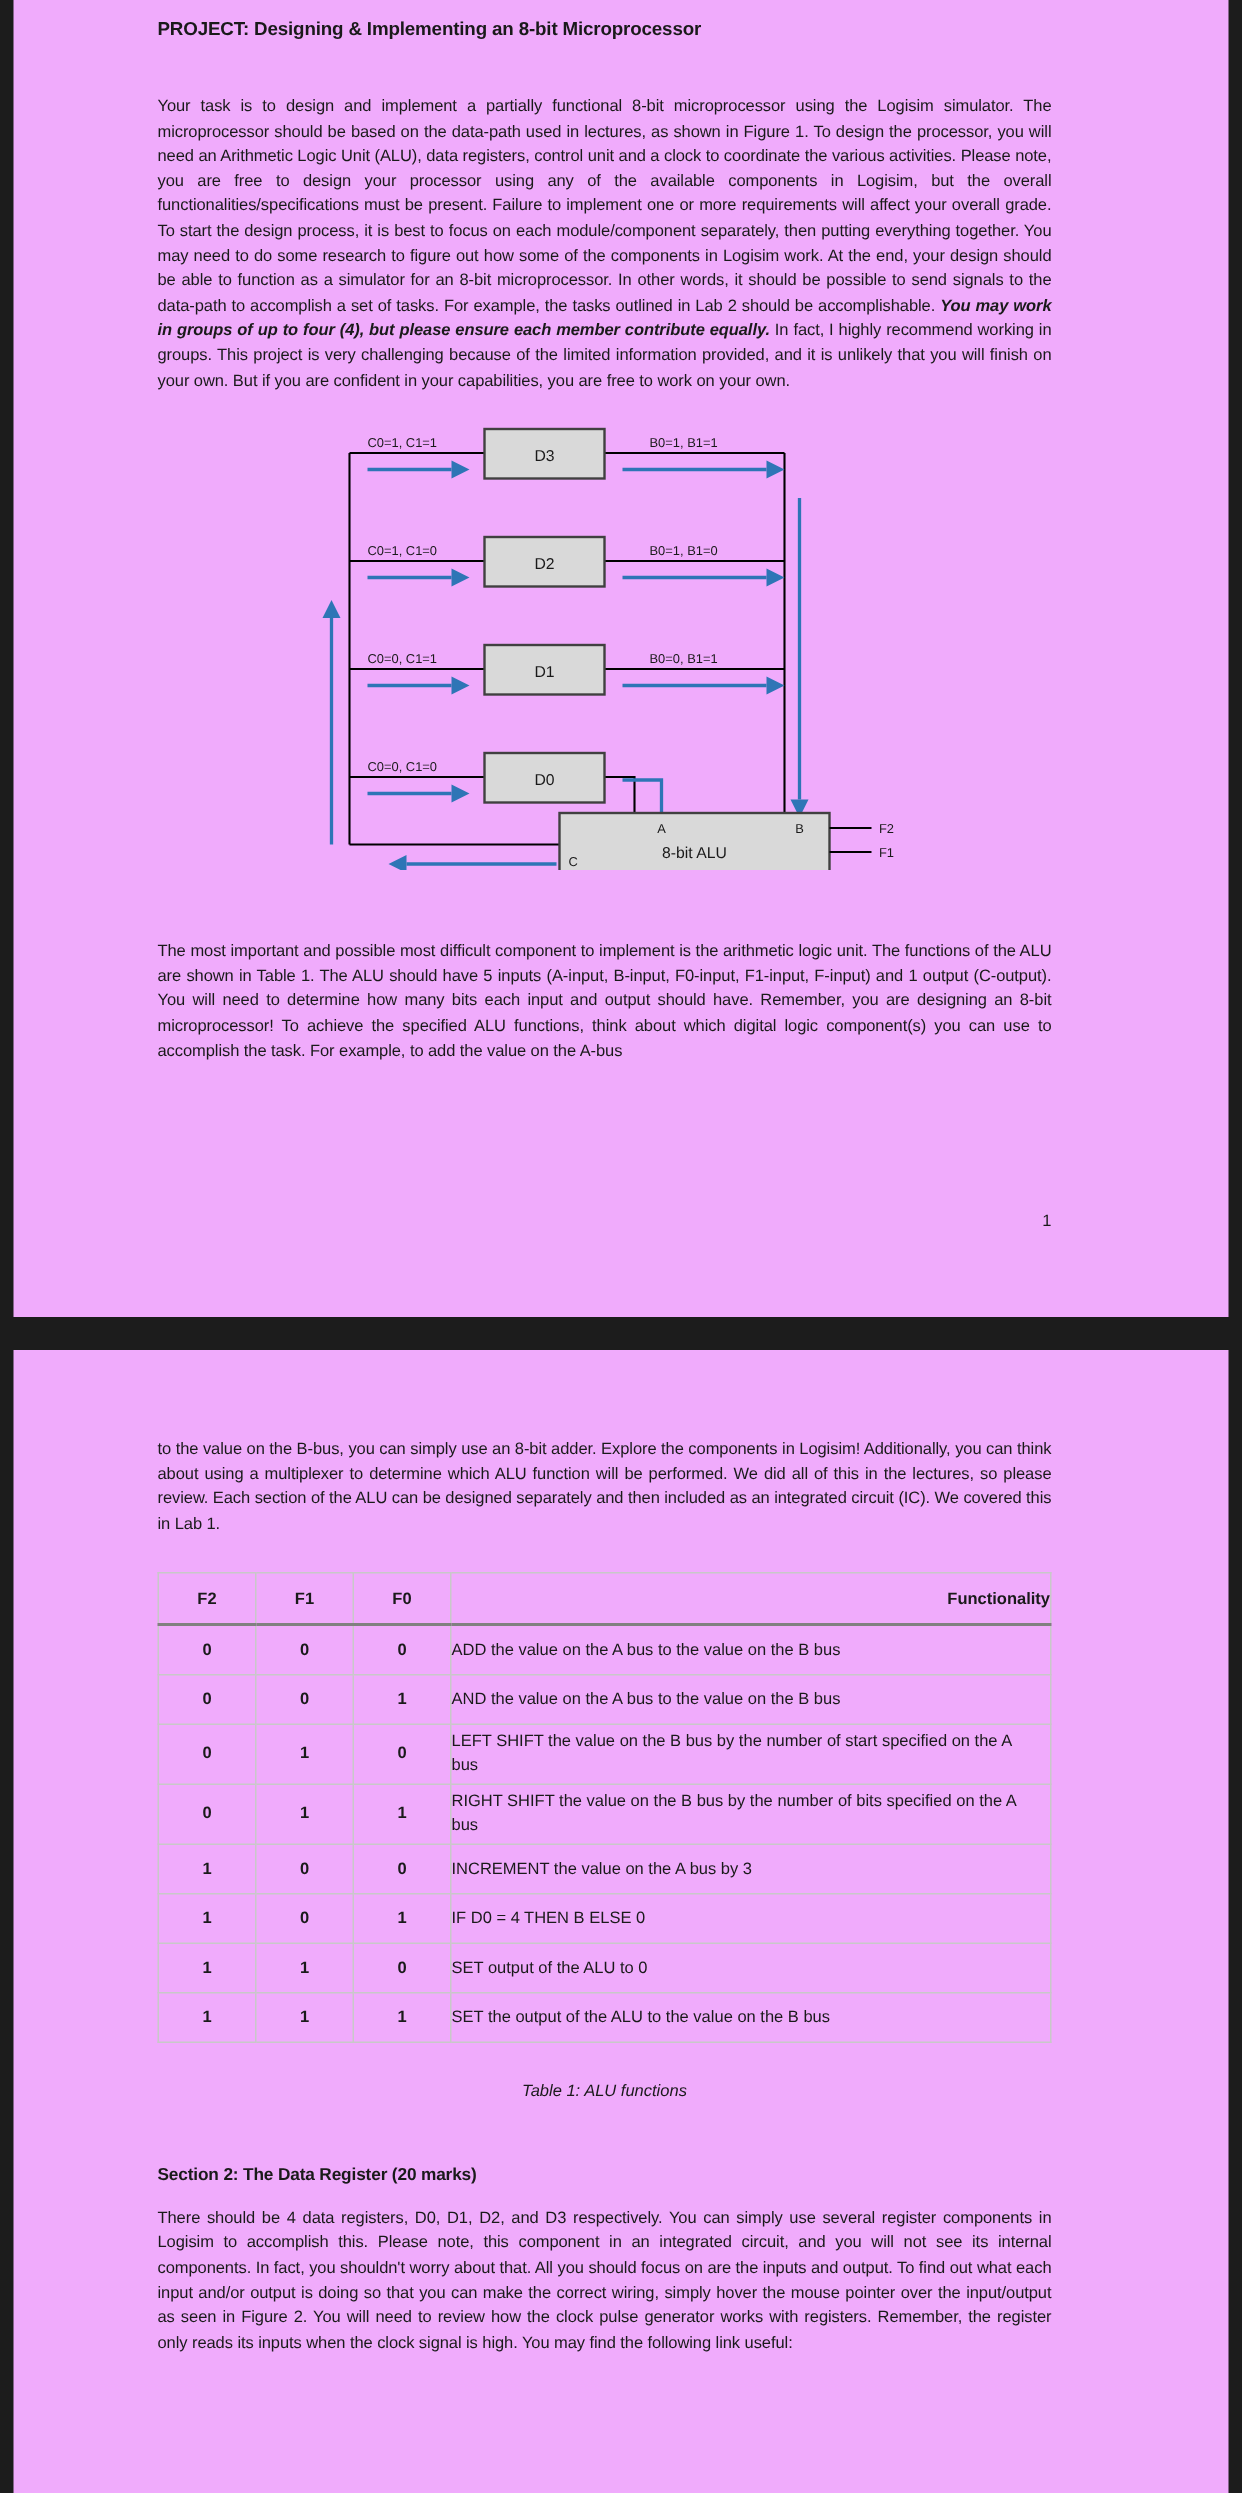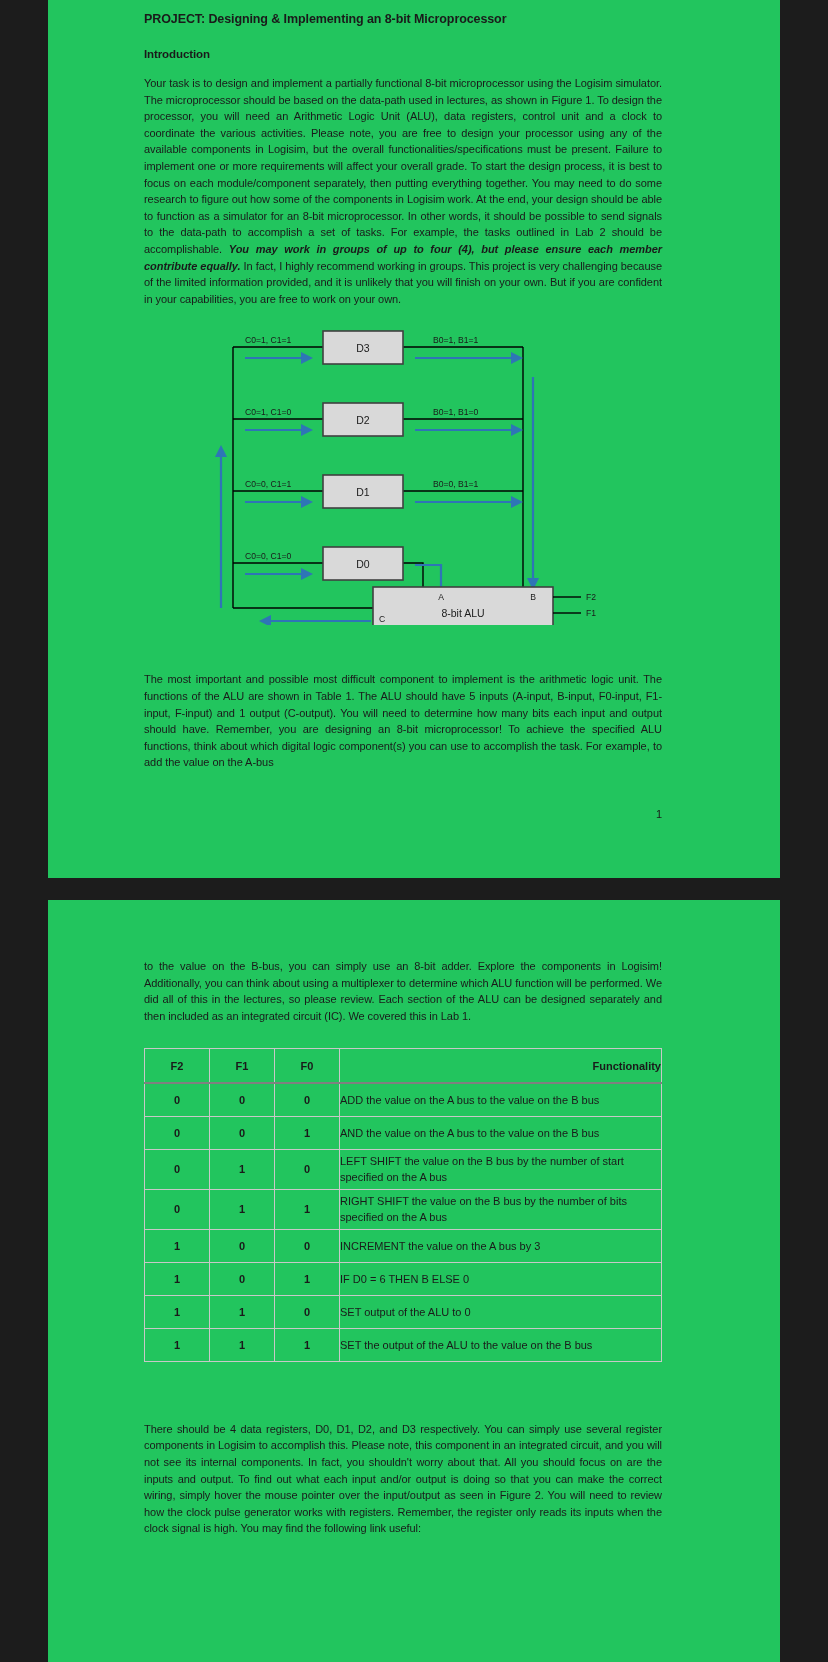--- a/index.html
+++ b/index.html
@@ -11,22 +11,22 @@
     width: 828px;
     font-family: "Liberation Sans", sans-serif;
     -webkit-font-smoothing: antialiased;
   }
   .viewport {
     width: 828px;
     background: #1c1c1c;
     display: block;
   }
   .page {
-    background: #22c55e;
-    width: 732px;
+    background: #f0abfc;
+    width: 810px;
     margin: 0 auto;
     box-sizing: border-box;
     position: relative;
   }
   .page-1 { height: 878px; padding: 0; }
   .page-gap { height: 22px; background: #1c1c1c; width: 828px; }
   .page-2 { min-height: 780px; padding-bottom: 4px; }
 
   .content {
     padding-left: 96px;
@@ -133,21 +133,20 @@
 
 <div class="viewport">
 
   <div class="page page-1">
     <div class="content">
 
       <h1 class="doc-title">PROJECT: Designing &amp; Implementing an 8-bit Microprocessor</h1>
 
       <div class="spacer-lg"></div>
 
-      <h2 class="section-heading">Introduction</h2>
 
       <div class="spacer-md"></div>
 
       <p class="body-text"><span>Your task is to design and implement a partially functional 8-bit microprocessor using the Logisim simulator. The microprocessor should be based on the data-path used in lectures, as shown in Figure 1. To design the processor, you will need an Arithmetic Logic Unit (ALU), data registers, control unit and a clock to coordinate the various activities. Please note, you are free to design your processor using any of the available components in Logisim, but the overall functionalities/specifications must be present. Failure to implement one or more requirements will affect your overall grade. To start the design process, it is best to focus on each module/component separately, then putting everything together. You may need to do some research to figure out how some of the components in Logisim work. At the end, your design should be able to function as a simulator for an 8-bit microprocessor. In other words, it should be possible to send signals to the data-path to accomplish a set of tasks. For example, the tasks outlined in Lab 2 should be accomplishable. </span><span class="bi">You may work in groups of up to four (4), but please ensure each member contribute equally.</span><span> In fact, I highly recommend working in groups. This project is very challenging because of the limited information provided, and it is unlikely that you will finish on your own. But if you are confident in your capabilities, you are free to work on your own.</span></p>
 
       <div class="figure-wrap">
         <svg width="420" height="300" viewBox="0 0 420 300">
 
           <g stroke="#000000" stroke-width="1.4" fill="none">
 
@@ -310,41 +309,43 @@
           <tr>
             <td class="c-bit">1</td>
             <td class="c-bit">0</td>
             <td class="c-bit">0</td>
             <td class="c-func">INCREMENT the value on the A bus by 3</td>
           </tr>
           <tr>
             <td class="c-bit">1</td>
             <td class="c-bit">0</td>
             <td class="c-bit">1</td>
-            <td class="c-func">IF D0 = 6 THEN B ELSE 0</td>
+            <td class="c-func">IF D0 = 4 THEN B ELSE 0</td>
           </tr>
           <tr>
             <td class="c-bit">1</td>
             <td class="c-bit">1</td>
             <td class="c-bit">0</td>
             <td class="c-func">SET output of the ALU to 0</td>
           </tr>
           <tr>
             <td class="c-bit">1</td>
             <td class="c-bit">1</td>
             <td class="c-bit">1</td>
             <td class="c-func">SET the output of the ALU to the value on the B bus</td>
           </tr>
         </tbody>
       </table>
 
-
-      <div class="spacer-lg"></div>
-      <div class="spacer-lg"></div>
-
+      <div class="table-caption">Table 1: ALU functions</div>
+
+      <div class="spacer-lg"></div>
+      <div class="spacer-lg"></div>
+
+      <h2 class="section-heading">Section 2: The Data Register (20 marks)</h2>
 
       <div class="spacer-md"></div>
 
       <p class="body-text">There should be 4 data registers, D0, D1, D2, and D3 respectively. You can simply use several register components in Logisim to accomplish this. Please note, this component in an integrated circuit, and you will not see its internal components. In fact, you shouldn't worry about that. All you should focus on are the inputs and output. To find out what each input and/or output is doing so that you can make the correct wiring, simply hover the mouse pointer over the input/output as seen in Figure 2. You will need to review how the clock pulse generator works with registers. Remember, the register only reads its inputs when the clock signal is high. You may find the following link useful:</p>
 
     </div>
   </div>
 
 </div>
 

